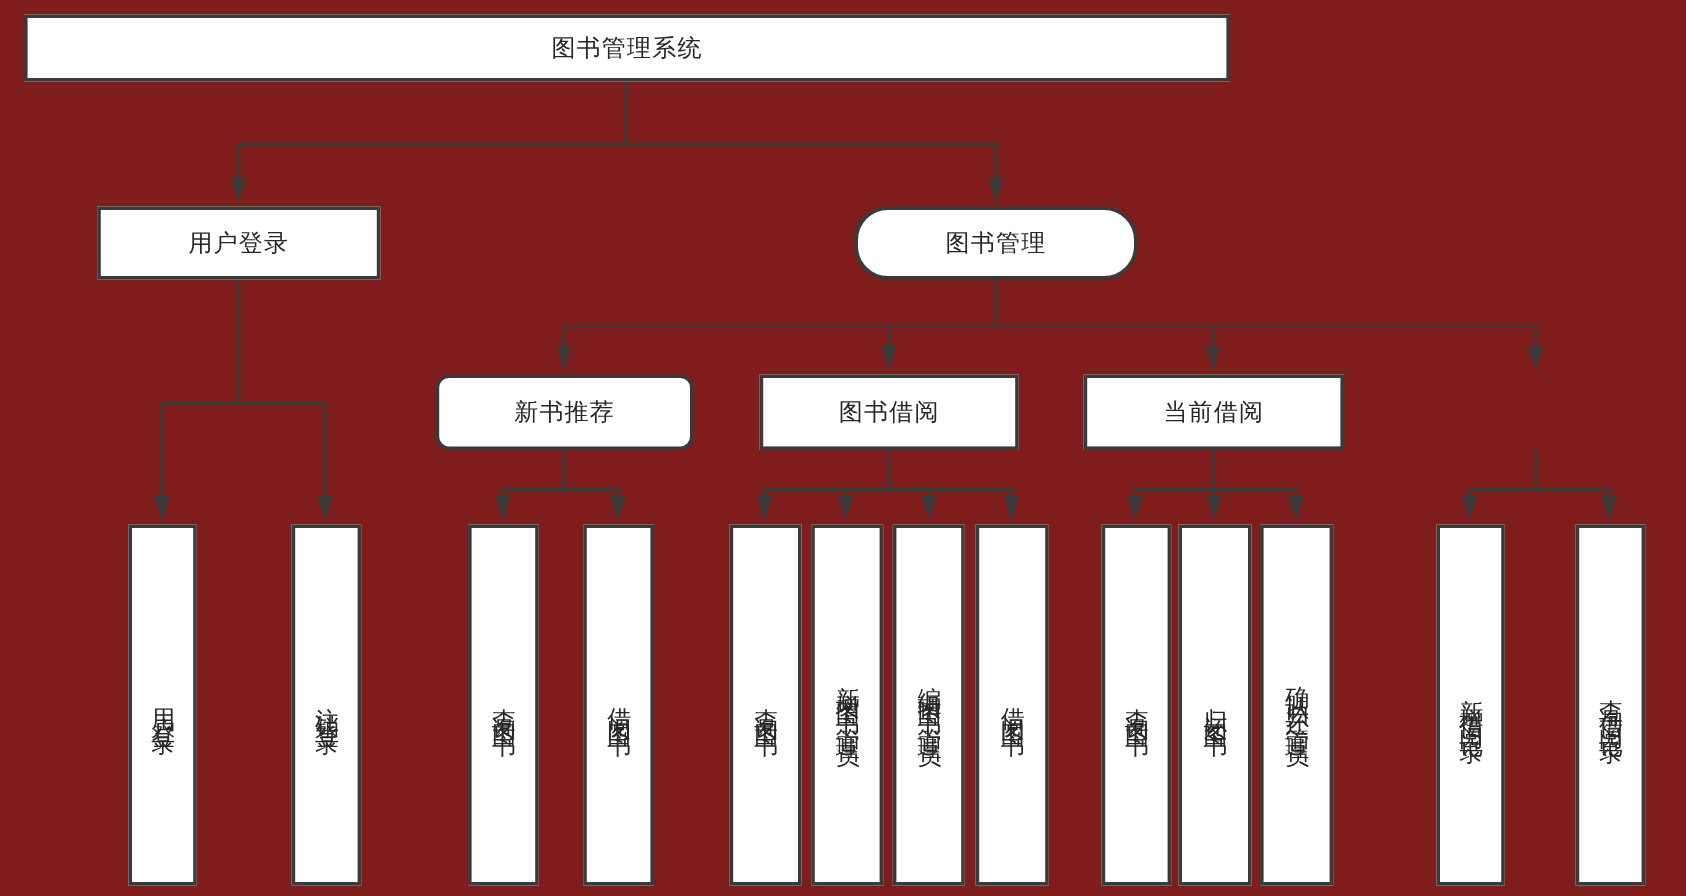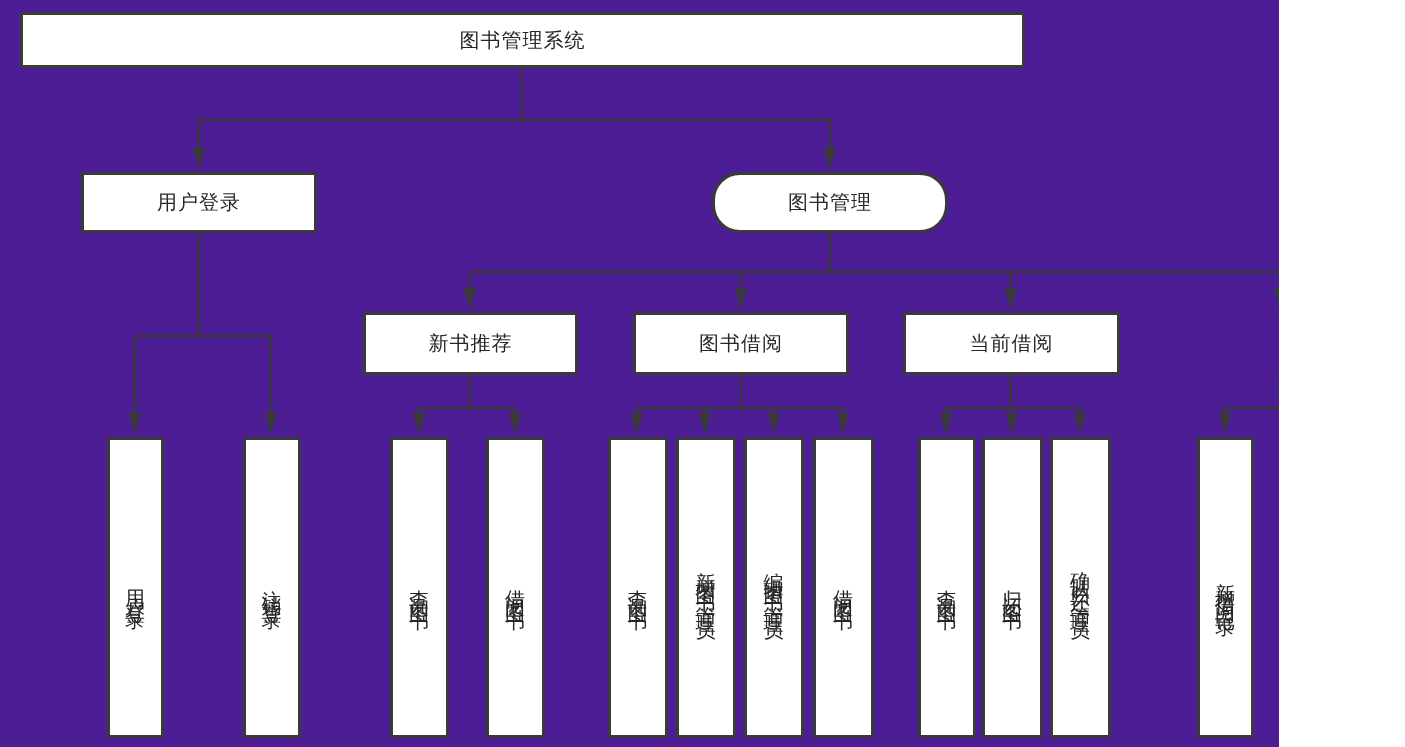--- a/index.html
+++ b/index.html
@@ -3,23 +3,23 @@
 <meta charset="utf-8">
 <style>
   html, body {
     margin: 0;
     padding: 0;
     background: #ffffff;
     font-family: "Liberation Sans", "DejaVu Sans", sans-serif;
   }
   .canvas {
     position: relative;
-    width: 1279px;
+    width: 1405px;
     height: 747px;
-    background: #4c1d95;
+    background: #7f1d1d;
     overflow: hidden;
   }
   .connectors {
     position: absolute;
     left: 0; top: 0;
     width: 1405px; height: 747px;
     pointer-events: none;
   }
   .node {
     position: absolute;
@@ -99,21 +99,21 @@
       <line x1="1225" y1="408" x2="1225" y2="433" marker-end="url(#arrow)"></line>
       <line x1="1341" y1="408" x2="1341" y2="433" marker-end="url(#arrow)"></line>
     </g>
   </svg>
 
   <div class="node h" style="left:20px; top:12px; width:1005px; height:56px;">图书管理系统</div>
 
   <div class="node h" style="left:81px; top:172px; width:236px; height:61px;">用户登录</div>
   <div class="node h" style="left:712px; top:172px; width:236px; height:61px;border-radius:28px;">图书管理</div>
 
-  <div class="node h" style="left:363px; top:312px; width:215px; height:63px;">新书推荐</div>
+  <div class="node h" style="left:363px; top:312px; width:215px; height:63px;border-radius:11px;">新书推荐</div>
   <div class="node h" style="left:633px; top:312px; width:216px; height:63px;font-family:Liberation Mono, monospace;">图书借阅</div>
   <div class="node h" style="left:903px; top:312px; width:217px; height:63px;text-align:right;">当前借阅</div>
 
   <div class="node v" style="left:107px; top:437px; width:57px; height:301px;">用户登录</div>
   <div class="node v" style="left:243px; top:437px; width:58px; height:301px;">注销登录</div>
 
   <div class="node v" style="left:390px; top:437px; width:59px; height:301px;">查询图书</div>
   <div class="node v" style="left:486px; top:437px; width:59px; height:301px;">借阅图书</div>
 
   <div class="node v" style="left:608px; top:437px; width:60px; height:301px;">查询图书</div>

